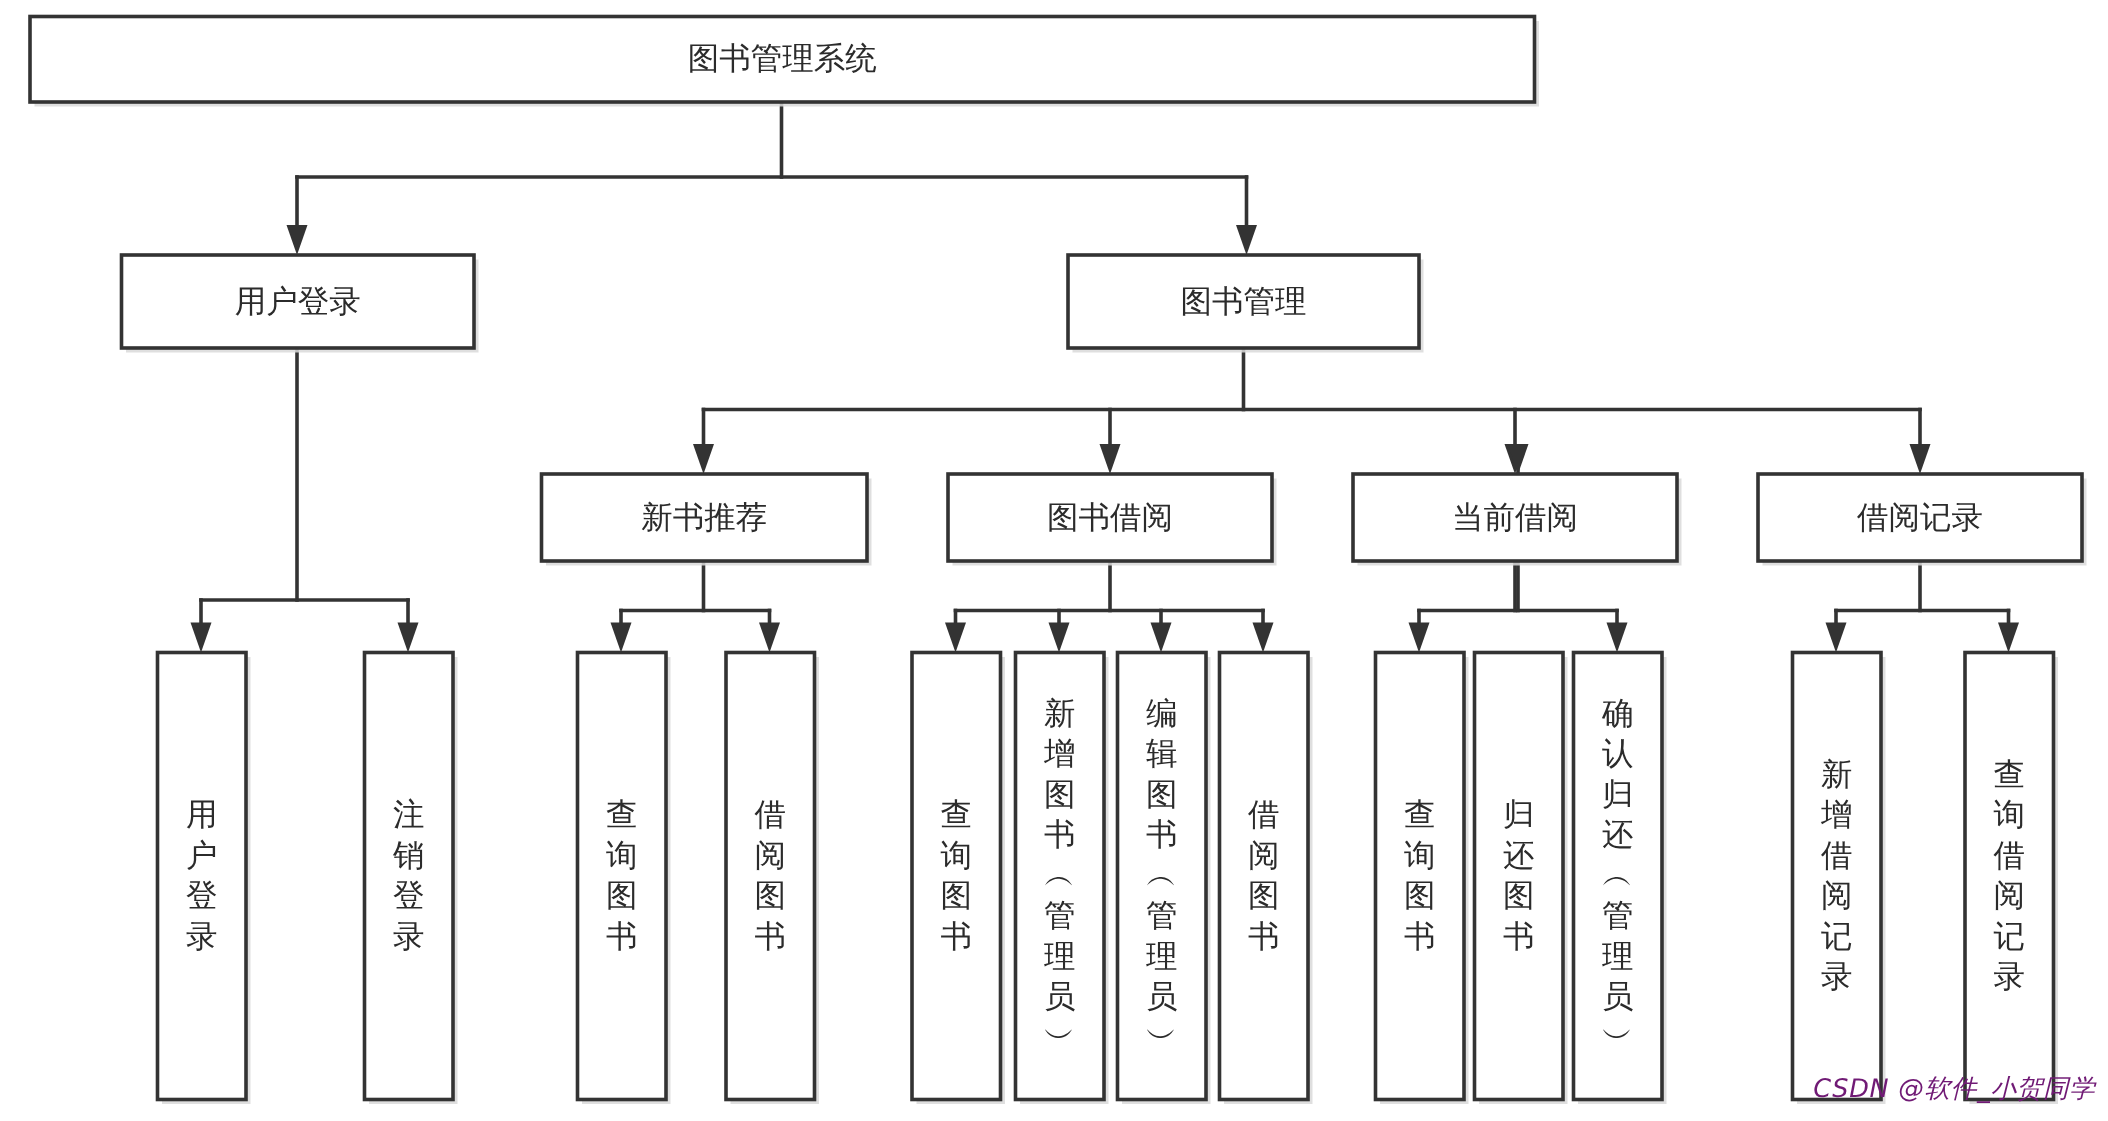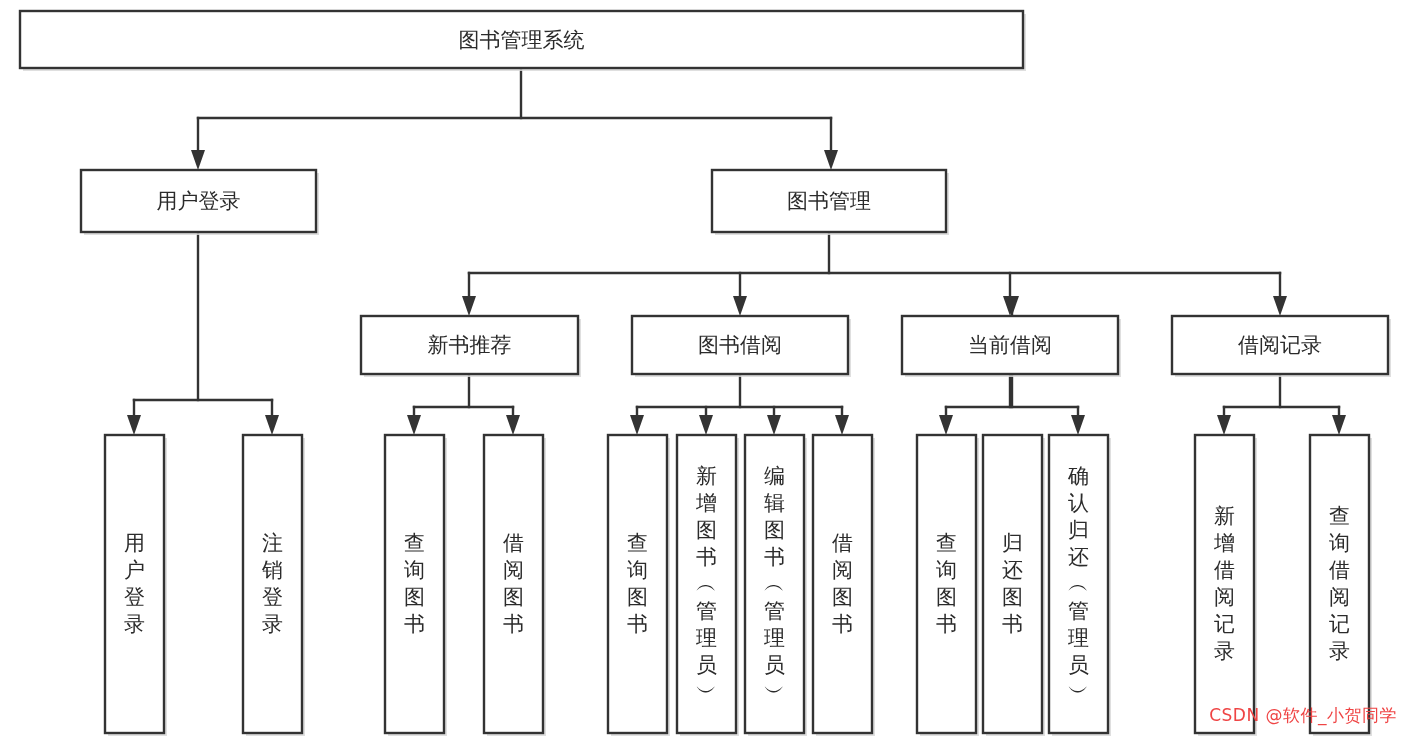--- a/index.html
+++ b/index.html
@@ -57,27 +57,28 @@
   }
   .node-label-v {
     fill: #2b2b2b;
     font-family: "DejaVu Sans", "Liberation Sans", sans-serif;
     font-size: 21px;
     text-anchor: middle;
   }
   .watermark {
     position: absolute;
     right: 8px;
-    bottom: 20px;
-    color: #ef4444;
+    bottom: 10px;
+    color: #701a75;
     font-size: 17px;
     font-family: "DejaVu Sans", "Liberation Sans", sans-serif;
     letter-spacing: 0.5px;
     white-space: nowrap;
     user-select: none;
+    font-style: italic;
   }
 </style>
 </head>
 <body>
 
 <div id="diagram-root">
   <svg id="diagram-svg" viewBox="0 0 1405 747">
     <g id="connector-layer">
         <g>
           <path class="connector" d="M 521 68 L 521 118"></path>

